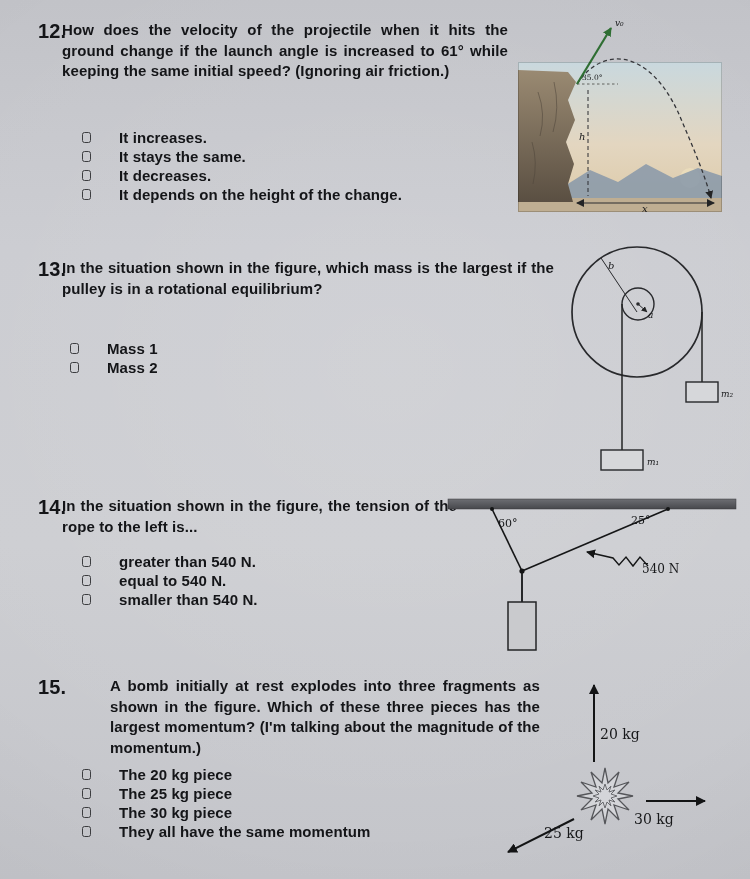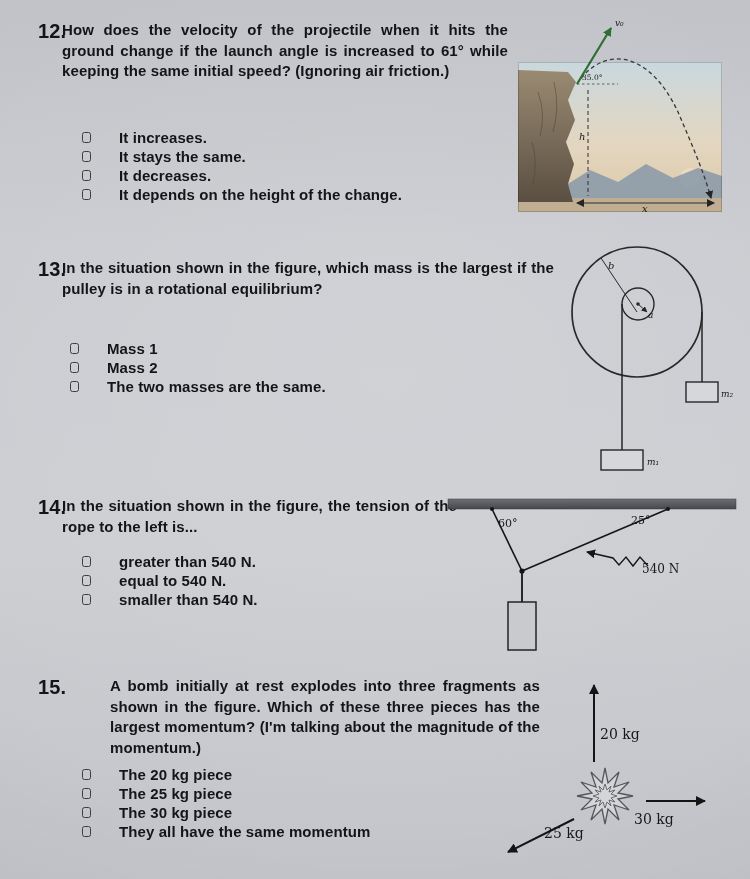--- a/index.html
+++ b/index.html
@@ -109,24 +109,20 @@
 
   <div class="options" style="top:339px; left:70px;">
     <div class="option">
       <span class="cbx"></span>
       <span class="olabel">Mass 1</span>
     </div>
     <div class="option">
       <span class="cbx"></span>
       <span class="olabel">Mass 2</span>
     </div>
-    <div class="option">
-      <span class="cbx"></span>
-      <span class="olabel">The two masses are the same.</span>
-    </div>
   </div>
 
   <svg style="left:560px; top:242px;" width="185" height="238" viewBox="0 0 185 238">
     <defs>
       <marker id="ah13" markerUnits="userSpaceOnUse" markerWidth="7" markerHeight="6" refX="5.5" refY="3" orient="auto">
         <path d="M0,0 L6,3 L0,6 Z" fill="#232425"></path>
       </marker>
     </defs>
 
     <circle cx="77" cy="70" r="65" fill="none" stroke="#28292c" stroke-width="1.7"></circle>

